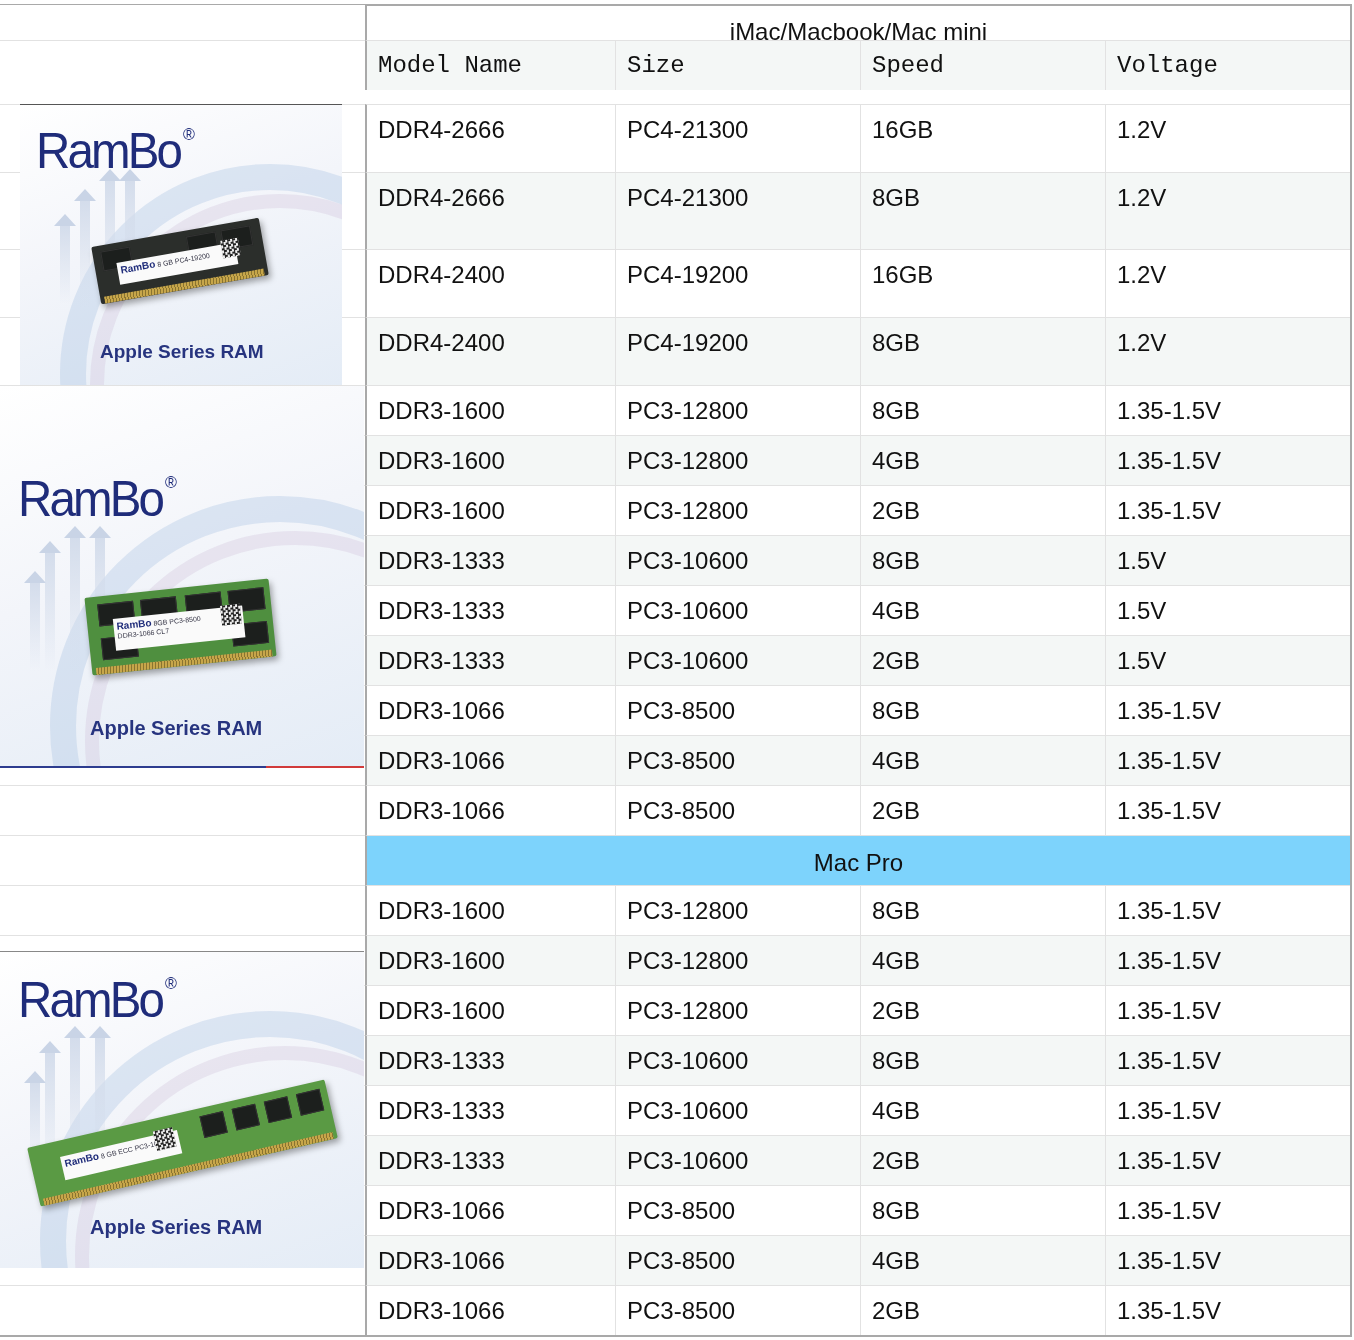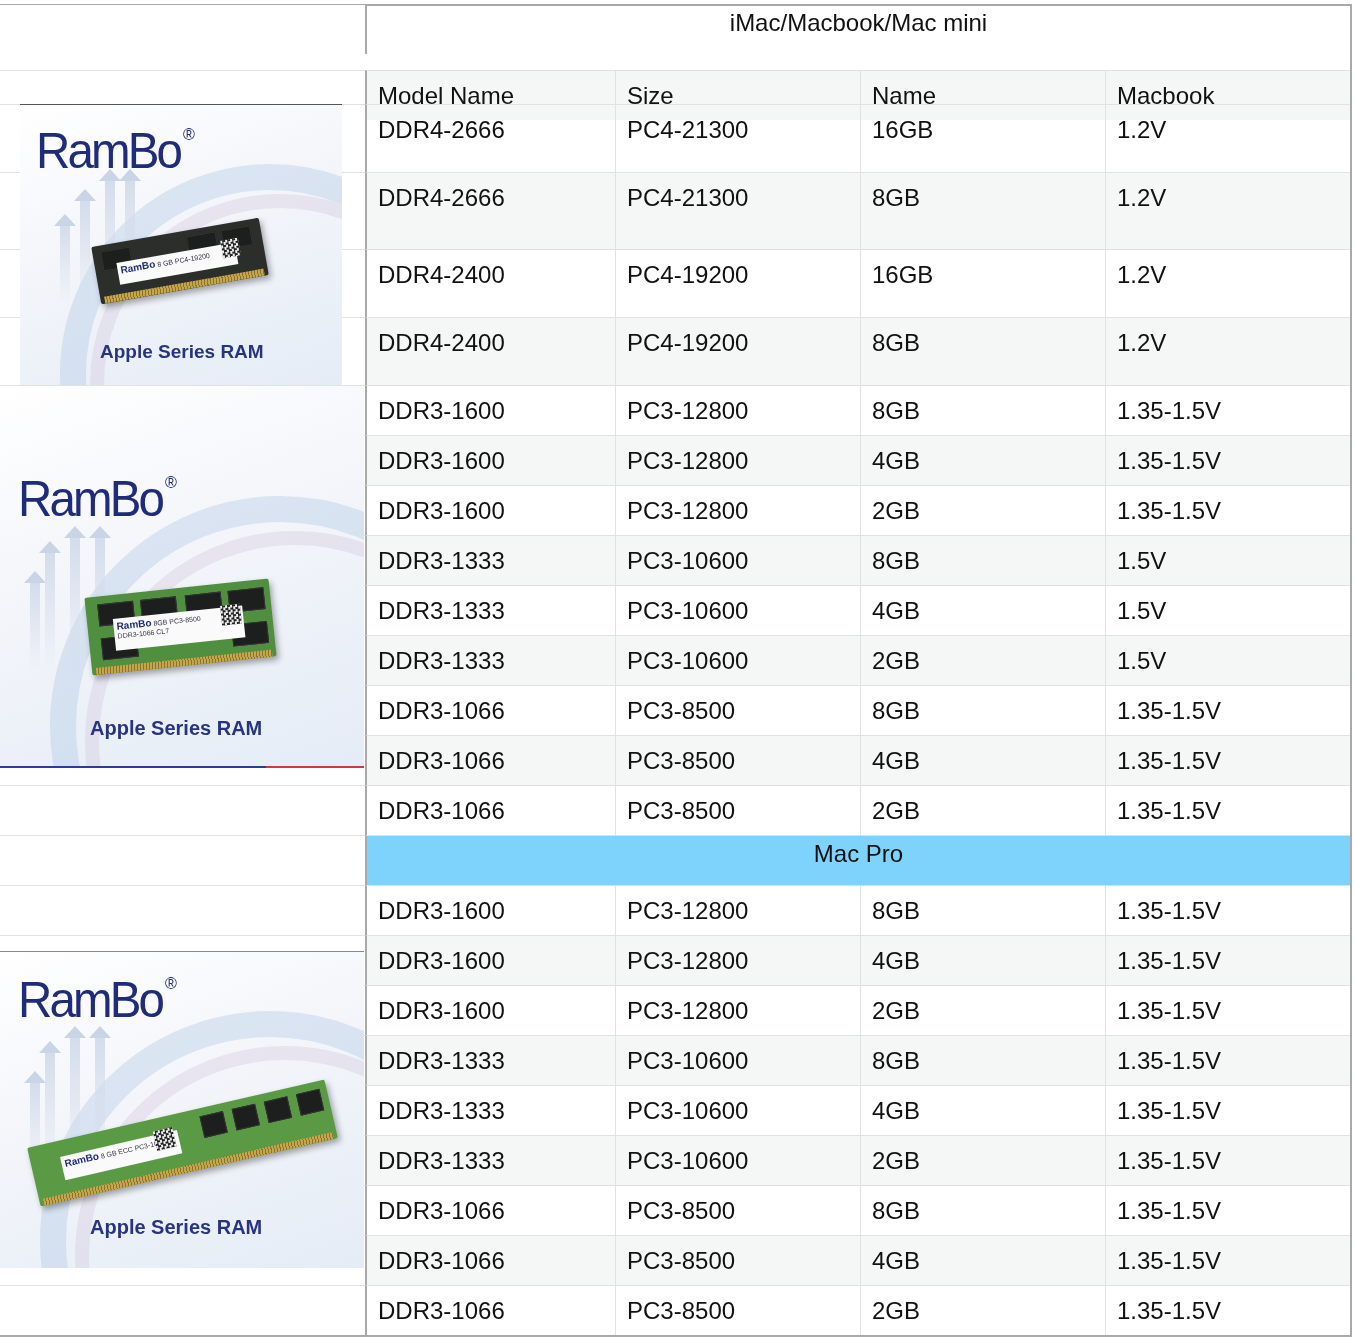--- a/index.html
+++ b/index.html
@@ -11,21 +11,21 @@
   .row { position: absolute; left: 0; width: 1350px; }
   .row .cell { position: absolute; top: 0; height: 100%; font-size: 24px; padding: 11px 0 0 11px; color: #111; white-space: nowrap; }
   .row.alt .dcell { background: #f4f7f6; }
   .dcell { border-top: 1px solid #e2e2e2; border-left: 1px solid #e2e2e2; }
   .c1 { left: 365px; width: 250px; border-left: 2px solid #a9a9a9 !important; }
   .c2 { left: 615px; width: 245px; }
   .c3 { left: 860px; width: 245px; }
   .c4 { left: 1105px; width: 245px; }
   .lcell { position: absolute; left: 0; top: 0; width: 365px; height: 100%; border-top: 1px solid #e2e2e2; background: #fff; }
 
-  .section-title { position: absolute; left: 365px; width: 985px; height: 100%; text-align: center; font-size: 24px; padding-top: 4px; border-left: 2px solid #a9a9a9; border-top: 1px solid #e2e2e2; }
+  .section-title { position: absolute; left: 365px; width: 985px; height: 100%; text-align: center; font-size: 24px; padding-top: 13px; border-left: 2px solid #a9a9a9; border-top: 1px solid #e2e2e2; }
   .section-title.alt { background: #7dd3fc; }
 
   
   .promo { position: absolute; overflow: hidden; background: linear-gradient(160deg, #ffffff 0%, #f3f5fa 45%, #e4ecf6 100%); }
   .promo .swoosh { position: absolute; border-radius: 50%; border: 26px solid rgba(170,196,226,0.35); }
   .promo .swoosh.s2 { border-color: rgba(205,190,215,0.30); border-width: 14px; }
   .promo .arrow { position: absolute; width: 10px; background: linear-gradient(#d3dceb, rgba(211,220,235,0)); }
   .promo .arrow::before { content: ""; position: absolute; left: -6px; top: -10px; border-left: 11px solid transparent; border-right: 11px solid transparent; border-bottom: 12px solid #c9d4e6; }
   .brand { position: absolute; font-family: "Liberation Sans", sans-serif; font-weight: normal; color: #1f2c7a; font-size: 50px; letter-spacing: -3px; line-height: 1; transform: scaleX(0.95); transform-origin: left; }
   .brand sup { font-size: 17px; letter-spacing: 0; vertical-align: 28px; margin-left: 3px; font-weight: normal; }
@@ -44,26 +44,26 @@
 </head>
 <body>
 
 <div class="frame"></div>
 
 <div class="row" style="top:5px;height:49px;">
   <div class="lcell" style="border-top:none;"></div>
   <div class="section-title" style="border-top:none;">iMac/Macbook/Mac mini</div>
 </div>
 
-<div class="row alt" style="top:70px;height:50px;">
+<div class="row alt" style="top:40px;height:50px;font-family:Liberation Mono, monospace;">
   <div class="lcell"></div>
   <div class="cell dcell c1">Model Name</div>
   <div class="cell dcell c2">Size</div>
-  <div class="cell dcell c3">Name</div>
-  <div class="cell dcell c4">Macbook</div>
+  <div class="cell dcell c3">Speed</div>
+  <div class="cell dcell c4">Voltage</div>
 </div>
 
 <div id="sec1">
     <div class="row" style="top: 104px; height: 68px;">
       <div class="lcell"></div>
       <div class="cell dcell c1">DDR4-2666</div>
       <div class="cell dcell c2">PC4-21300</div>
       <div class="cell dcell c3">16GB</div>
       <div class="cell dcell c4">1.2V</div>
     </div>

